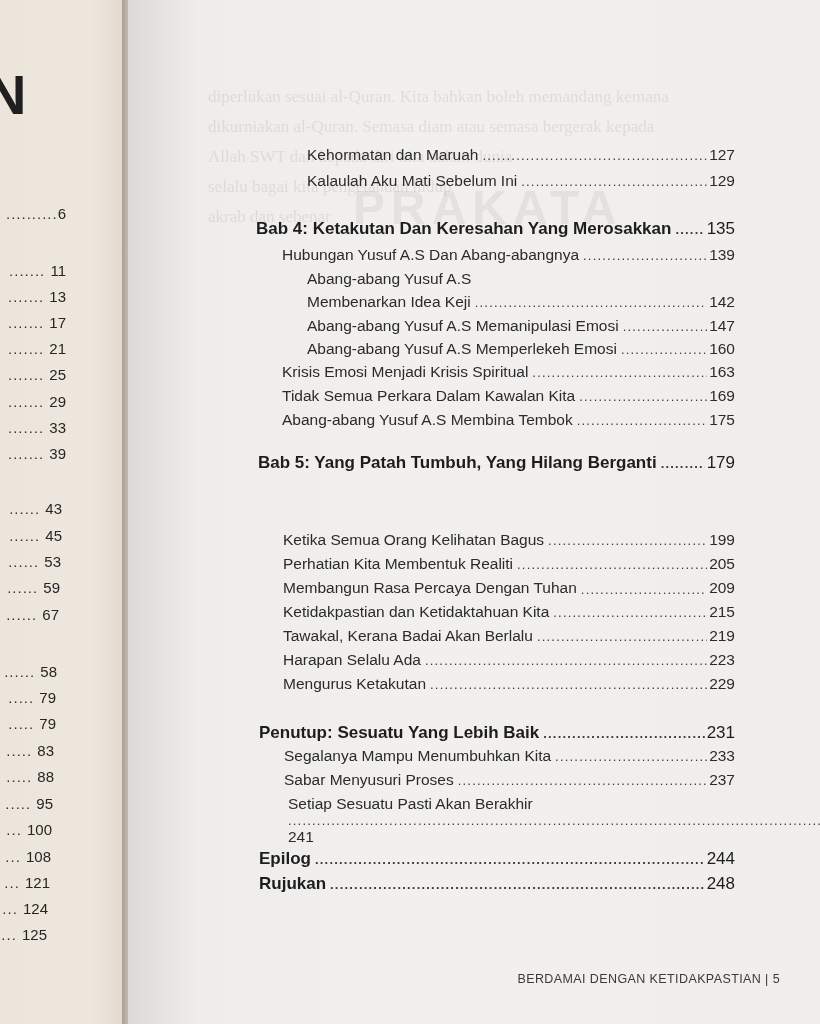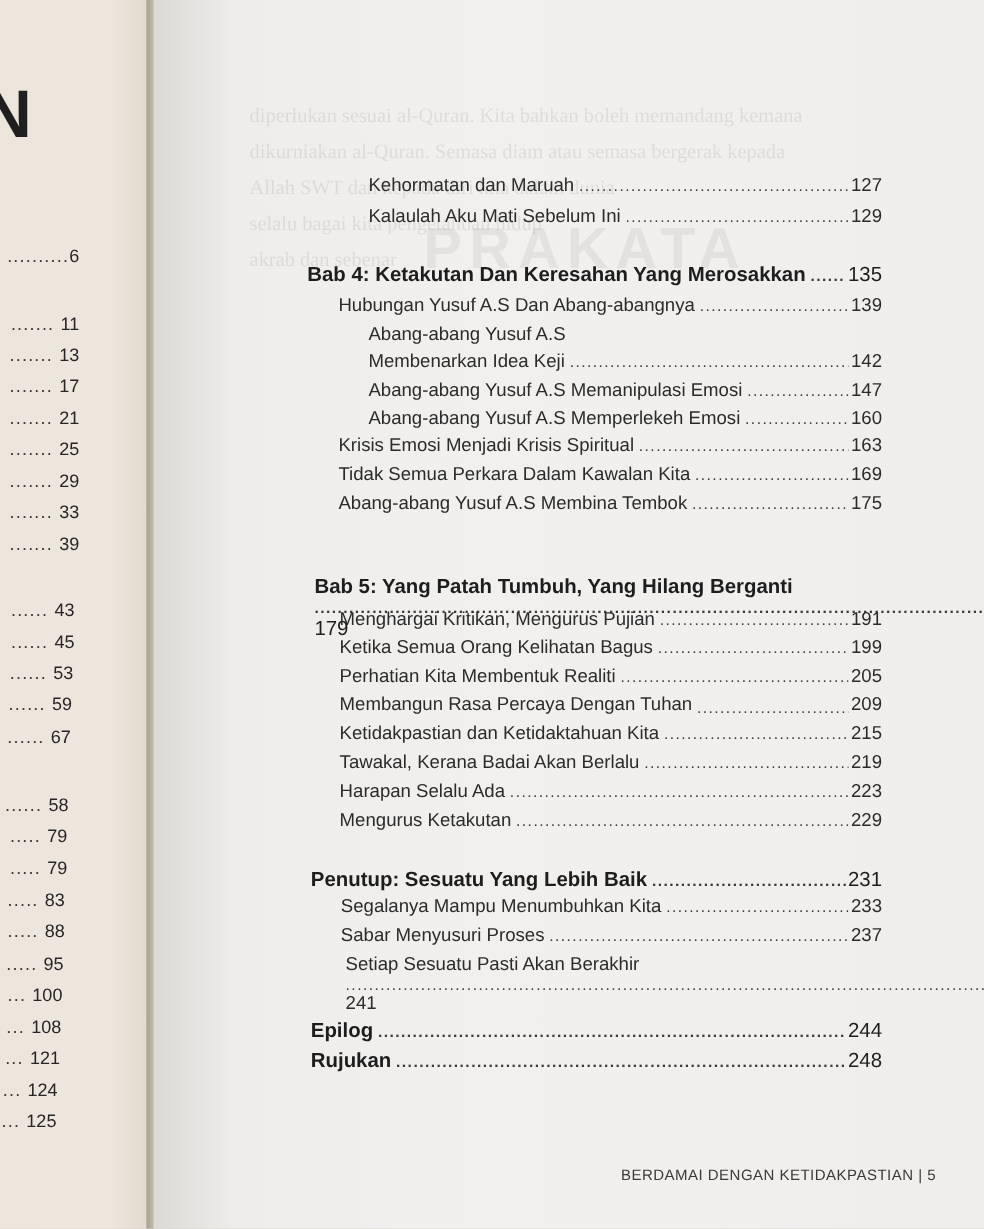--- a/index.html
+++ b/index.html
@@ -158,29 +158,24 @@
       <span class="t">Tidak Semua Perkara Dalam Kawalan Kita</span>
         <span class="d"></span>
         <span class="p">169</span>
     </div>
     <div class="row sub" style="left:154px; width:453px; top:411px;">
       <span class="t">Abang-abang Yusuf A.S Membina Tembok</span>
         <span class="d"></span>
         <span class="p">175</span>
     </div>
 
-    <div class="row chap" style="left:130px; width:477px; top:479px;flex-direction:column;">
+    <div class="row chap" style="left:130px; width:477px; top:453px;">
       <span class="t">Bab 5: Yang Patah Tumbuh, Yang Hilang Berganti</span>
         <span class="d"></span>
         <span class="p" style="font-weight:normal;">179</span>
-    </div>
-    <div class="row sub" style="left:155px; width:452px; top:508px;">
-      <span class="t">Menghargai Kritikan, Mengurus Pujian</span>
-        <span class="d"></span>
-        <span class="p">191</span>
     </div>
     <div class="row sub" style="left:155px; width:452px; top:531px;">
       <span class="t">Ketika Semua Orang Kelihatan Bagus</span>
         <span class="d"></span>
         <span class="p">199</span>
     </div>
     <div class="row sub" style="left:155px; width:452px; top:555px;">
       <span class="t">Perhatian Kita Membentuk Realiti</span>
         <span class="d"></span>
         <span class="p">205</span>

